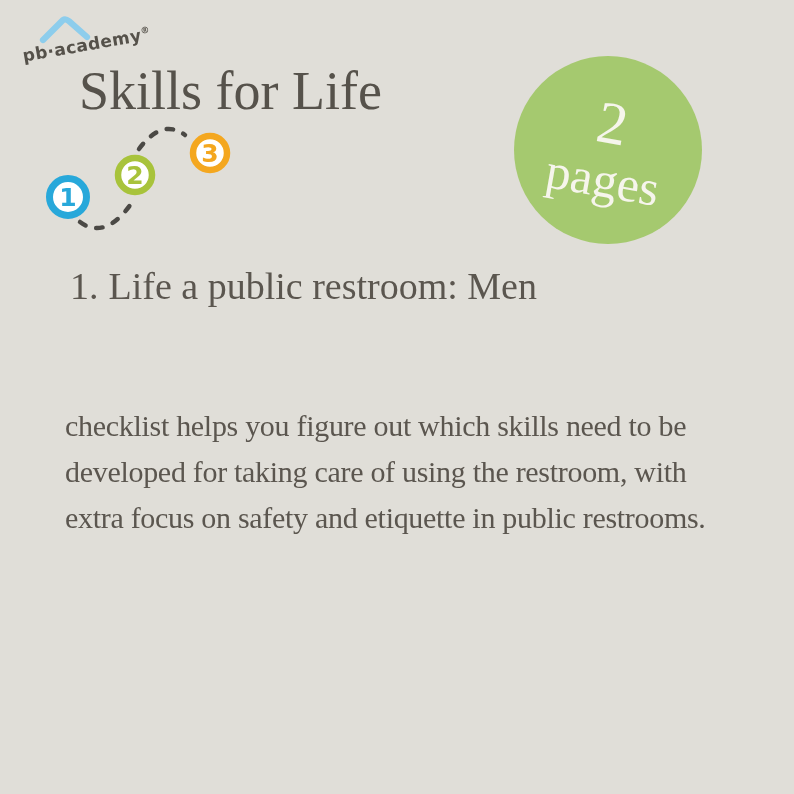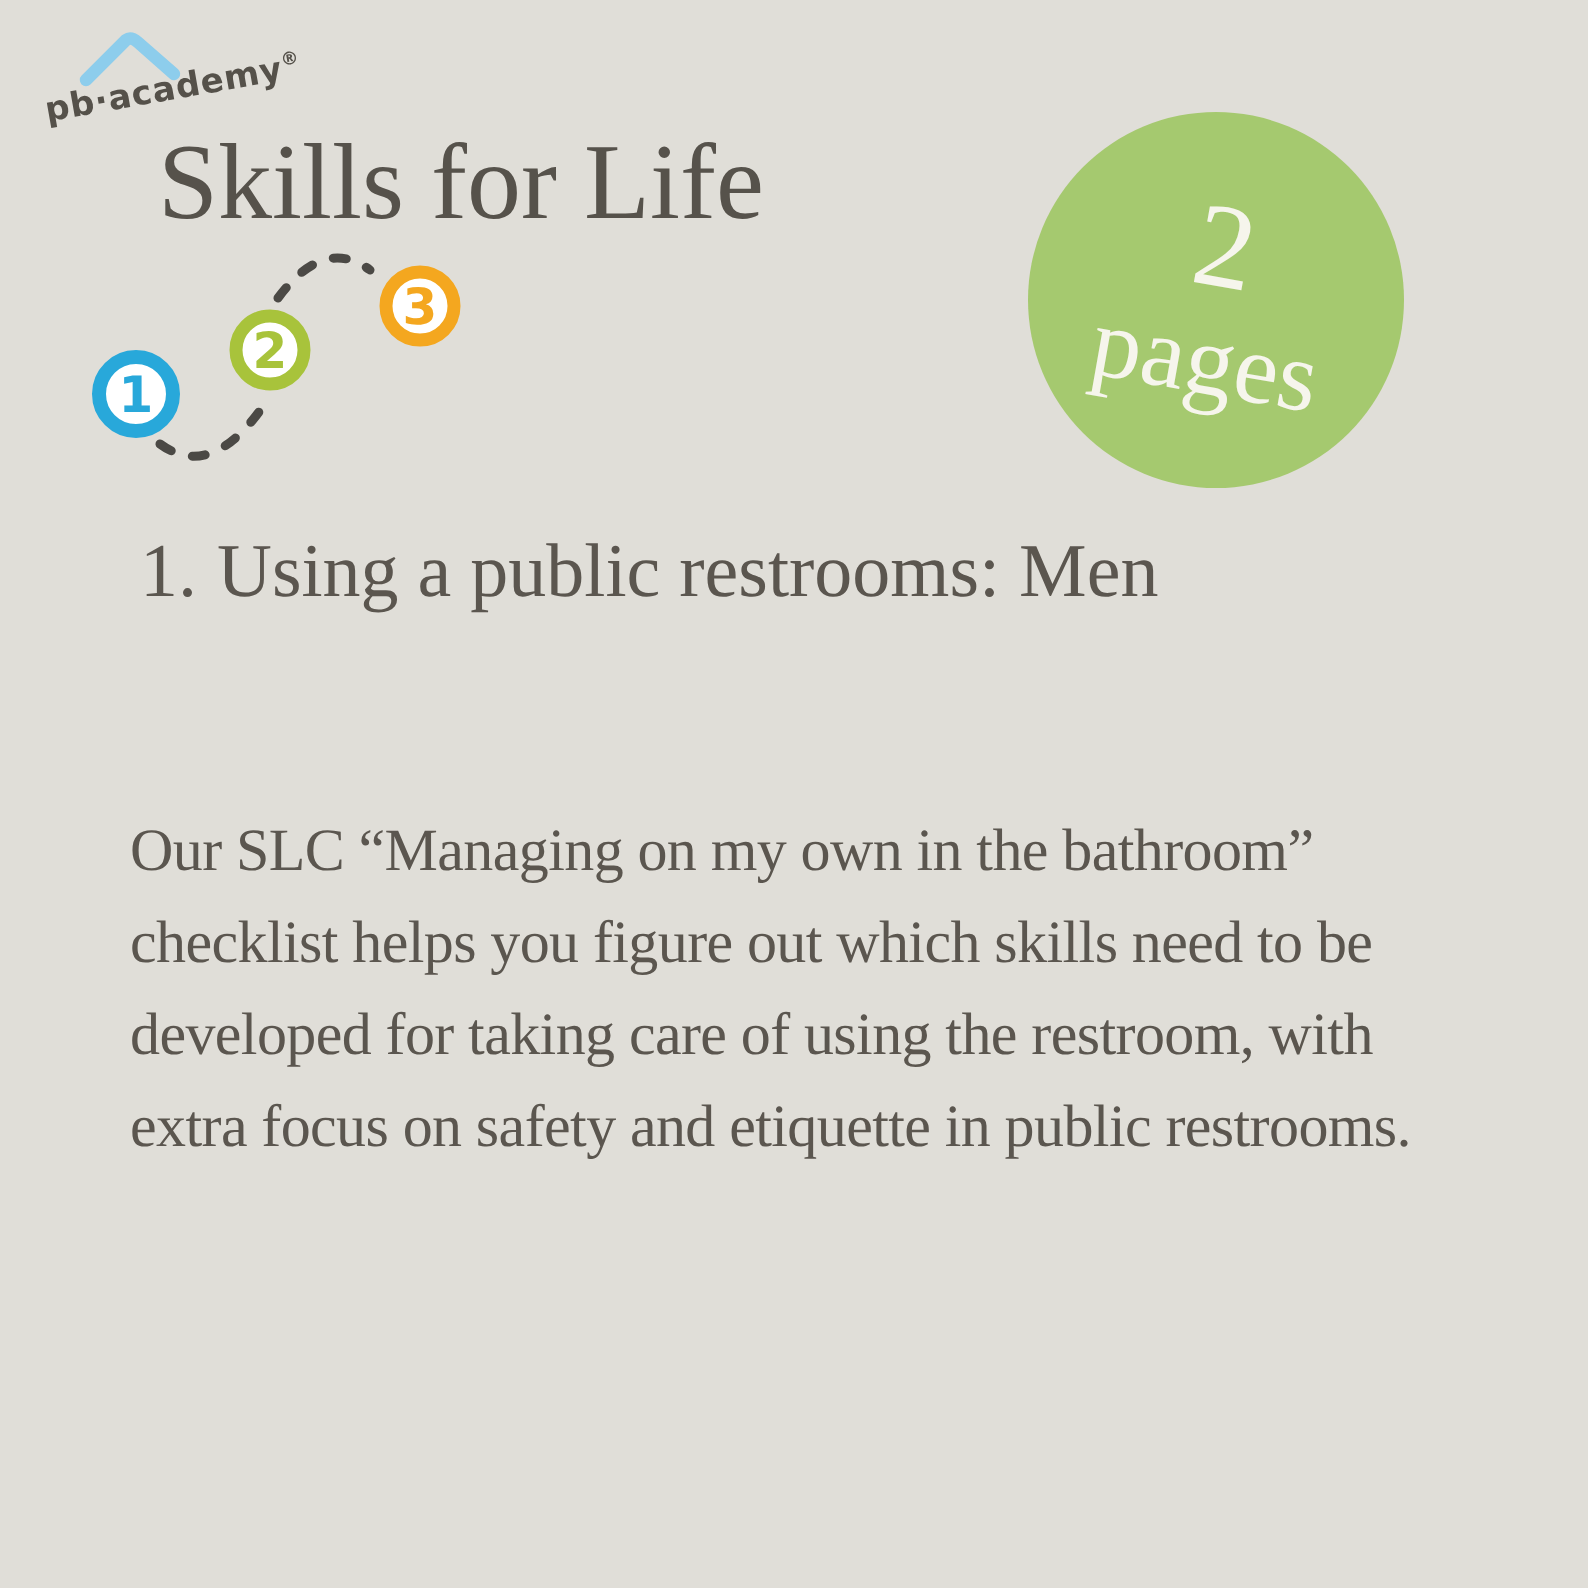--- a/index.html
+++ b/index.html
@@ -92,23 +92,22 @@
   </svg>
 
   <div class="badge">
     <div class="badge-text">
       <div class="badge-count">2</div>
       <div class="badge-label">pages</div>
     </div>
   </div>
 
   <div class="contents">
-    <div class="list-item"><span class="item-number">1.</span><span class="item-title">Using a public restrooms: Men</span></div>
+    <div class="list-item"><span class="item-number">1.</span><span class="item-title">Life a public restroom: Men</span></div>
   </div>
 
   <div class="description">
-    <div class="description-line">Our SLC “Managing on my own in the bathroom”</div>
     <div class="description-line">checklist helps you figure out which skills need to be</div>
     <div class="description-line">developed for taking care of using the restroom, with</div>
     <div class="description-line">extra focus on safety and etiquette in public restrooms.</div>
   </div>
 
 </div>
 
 </body></html>

